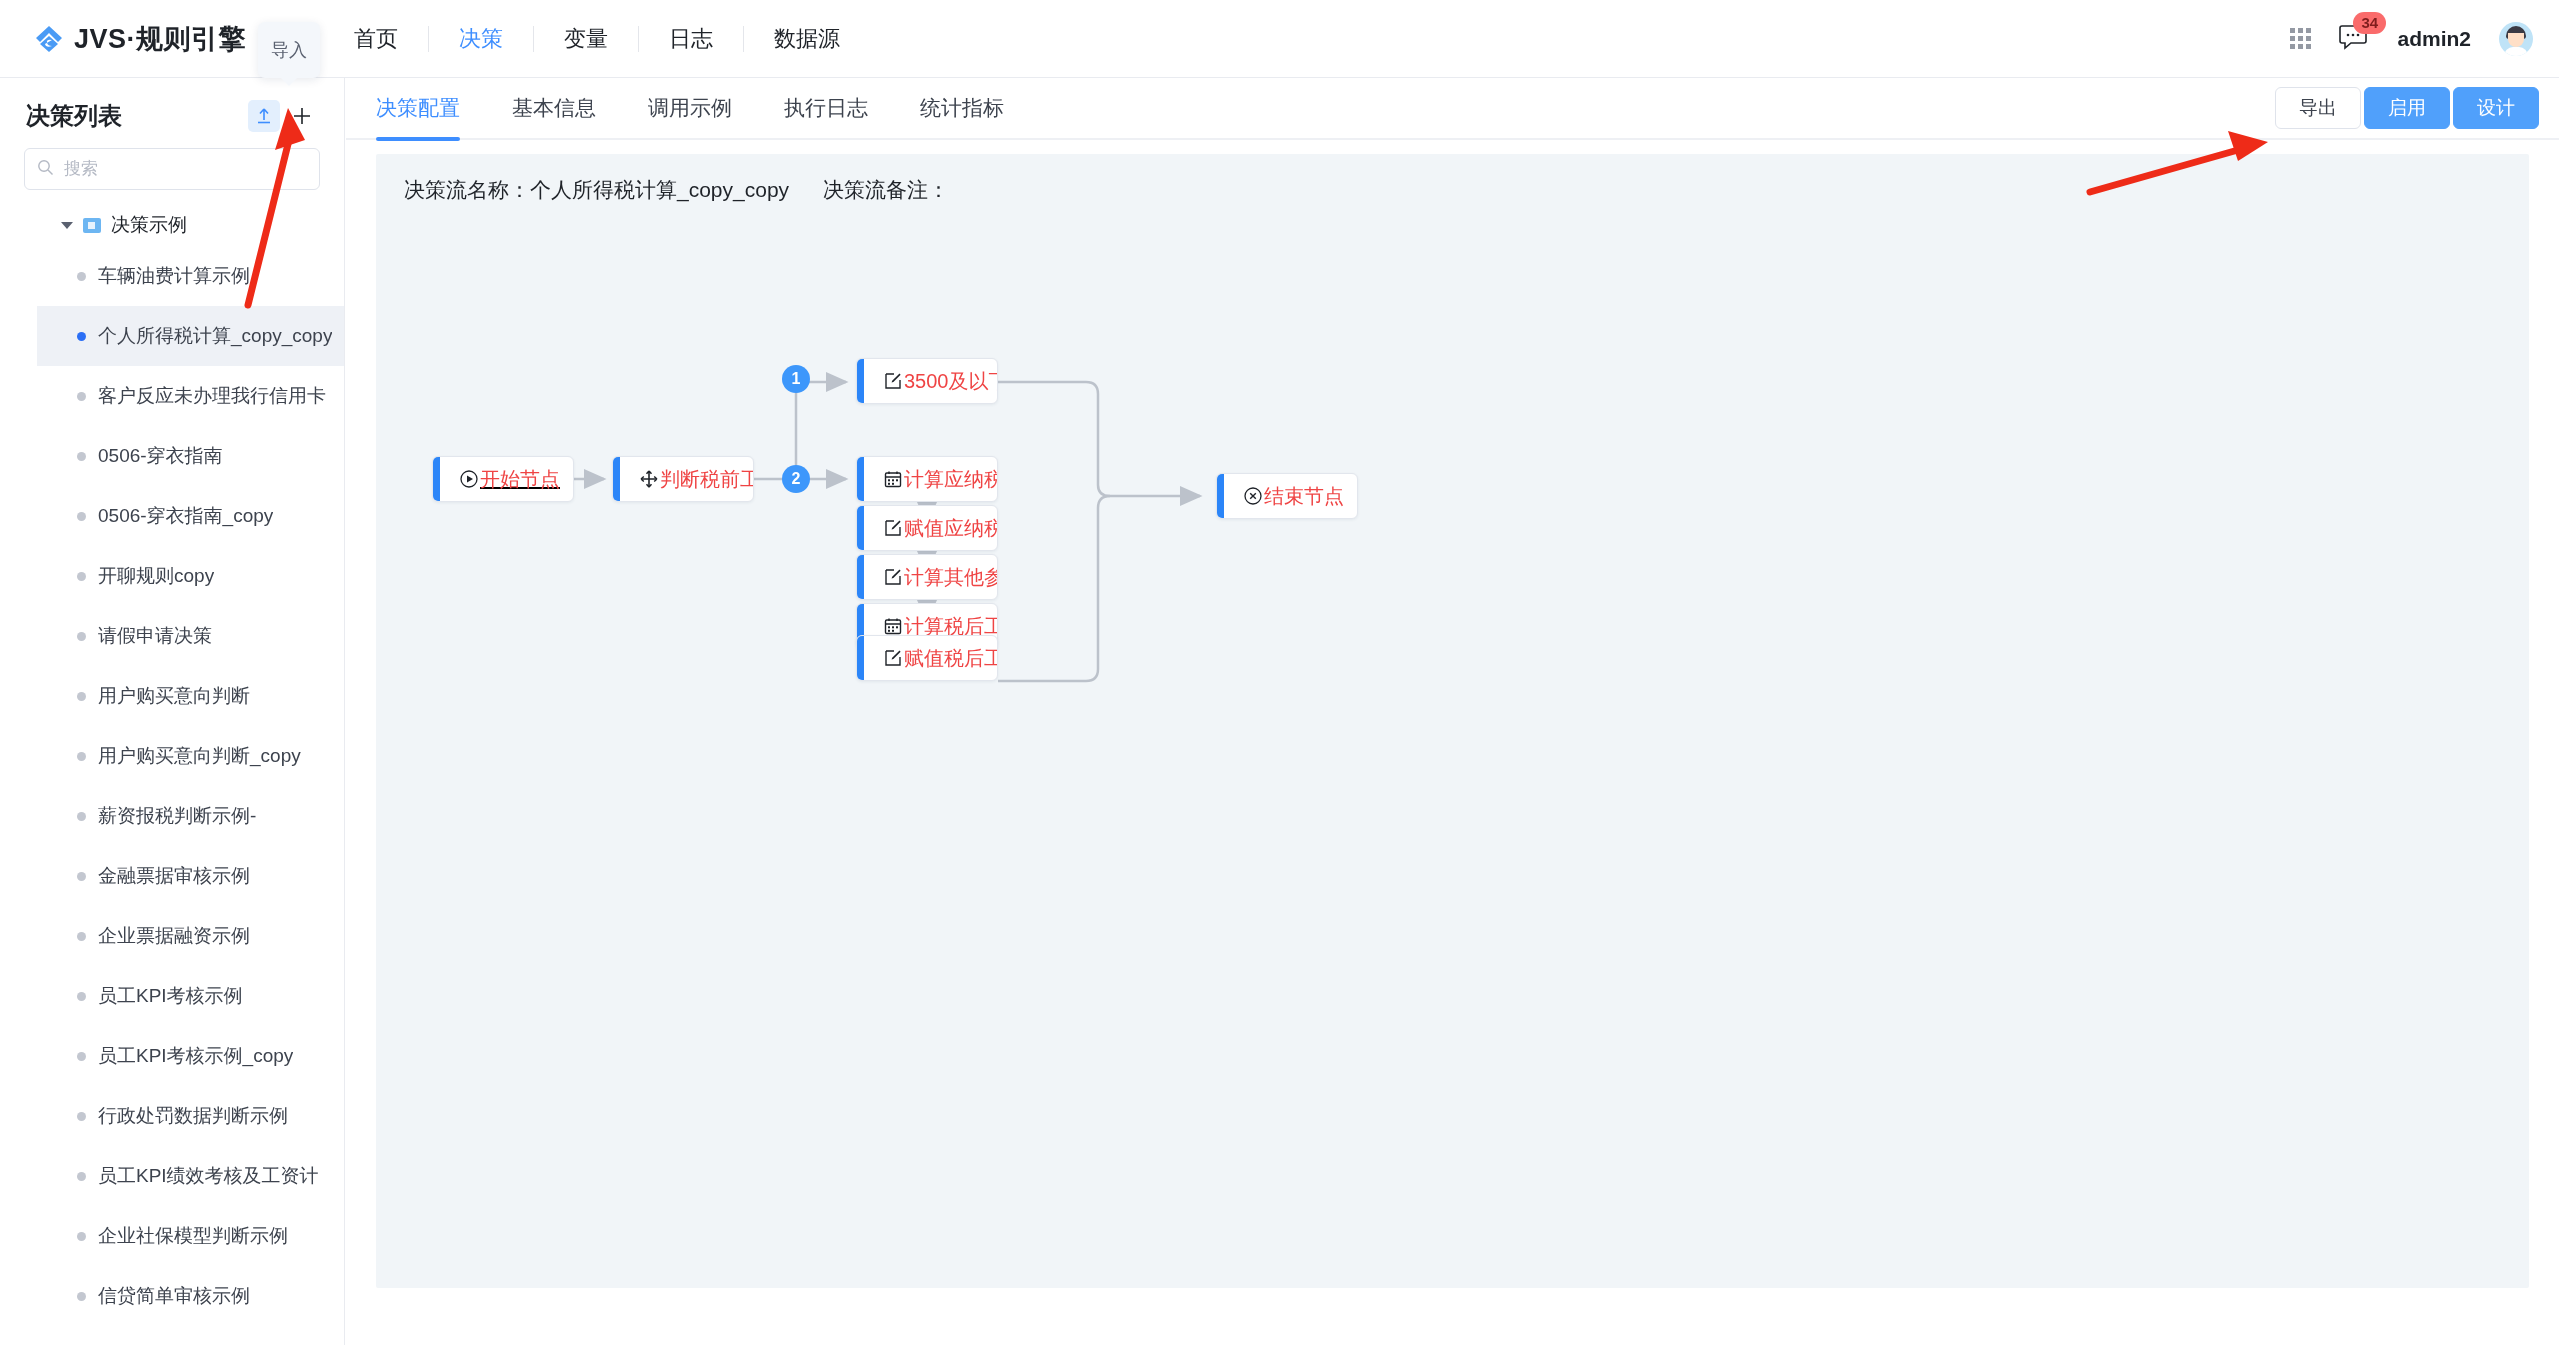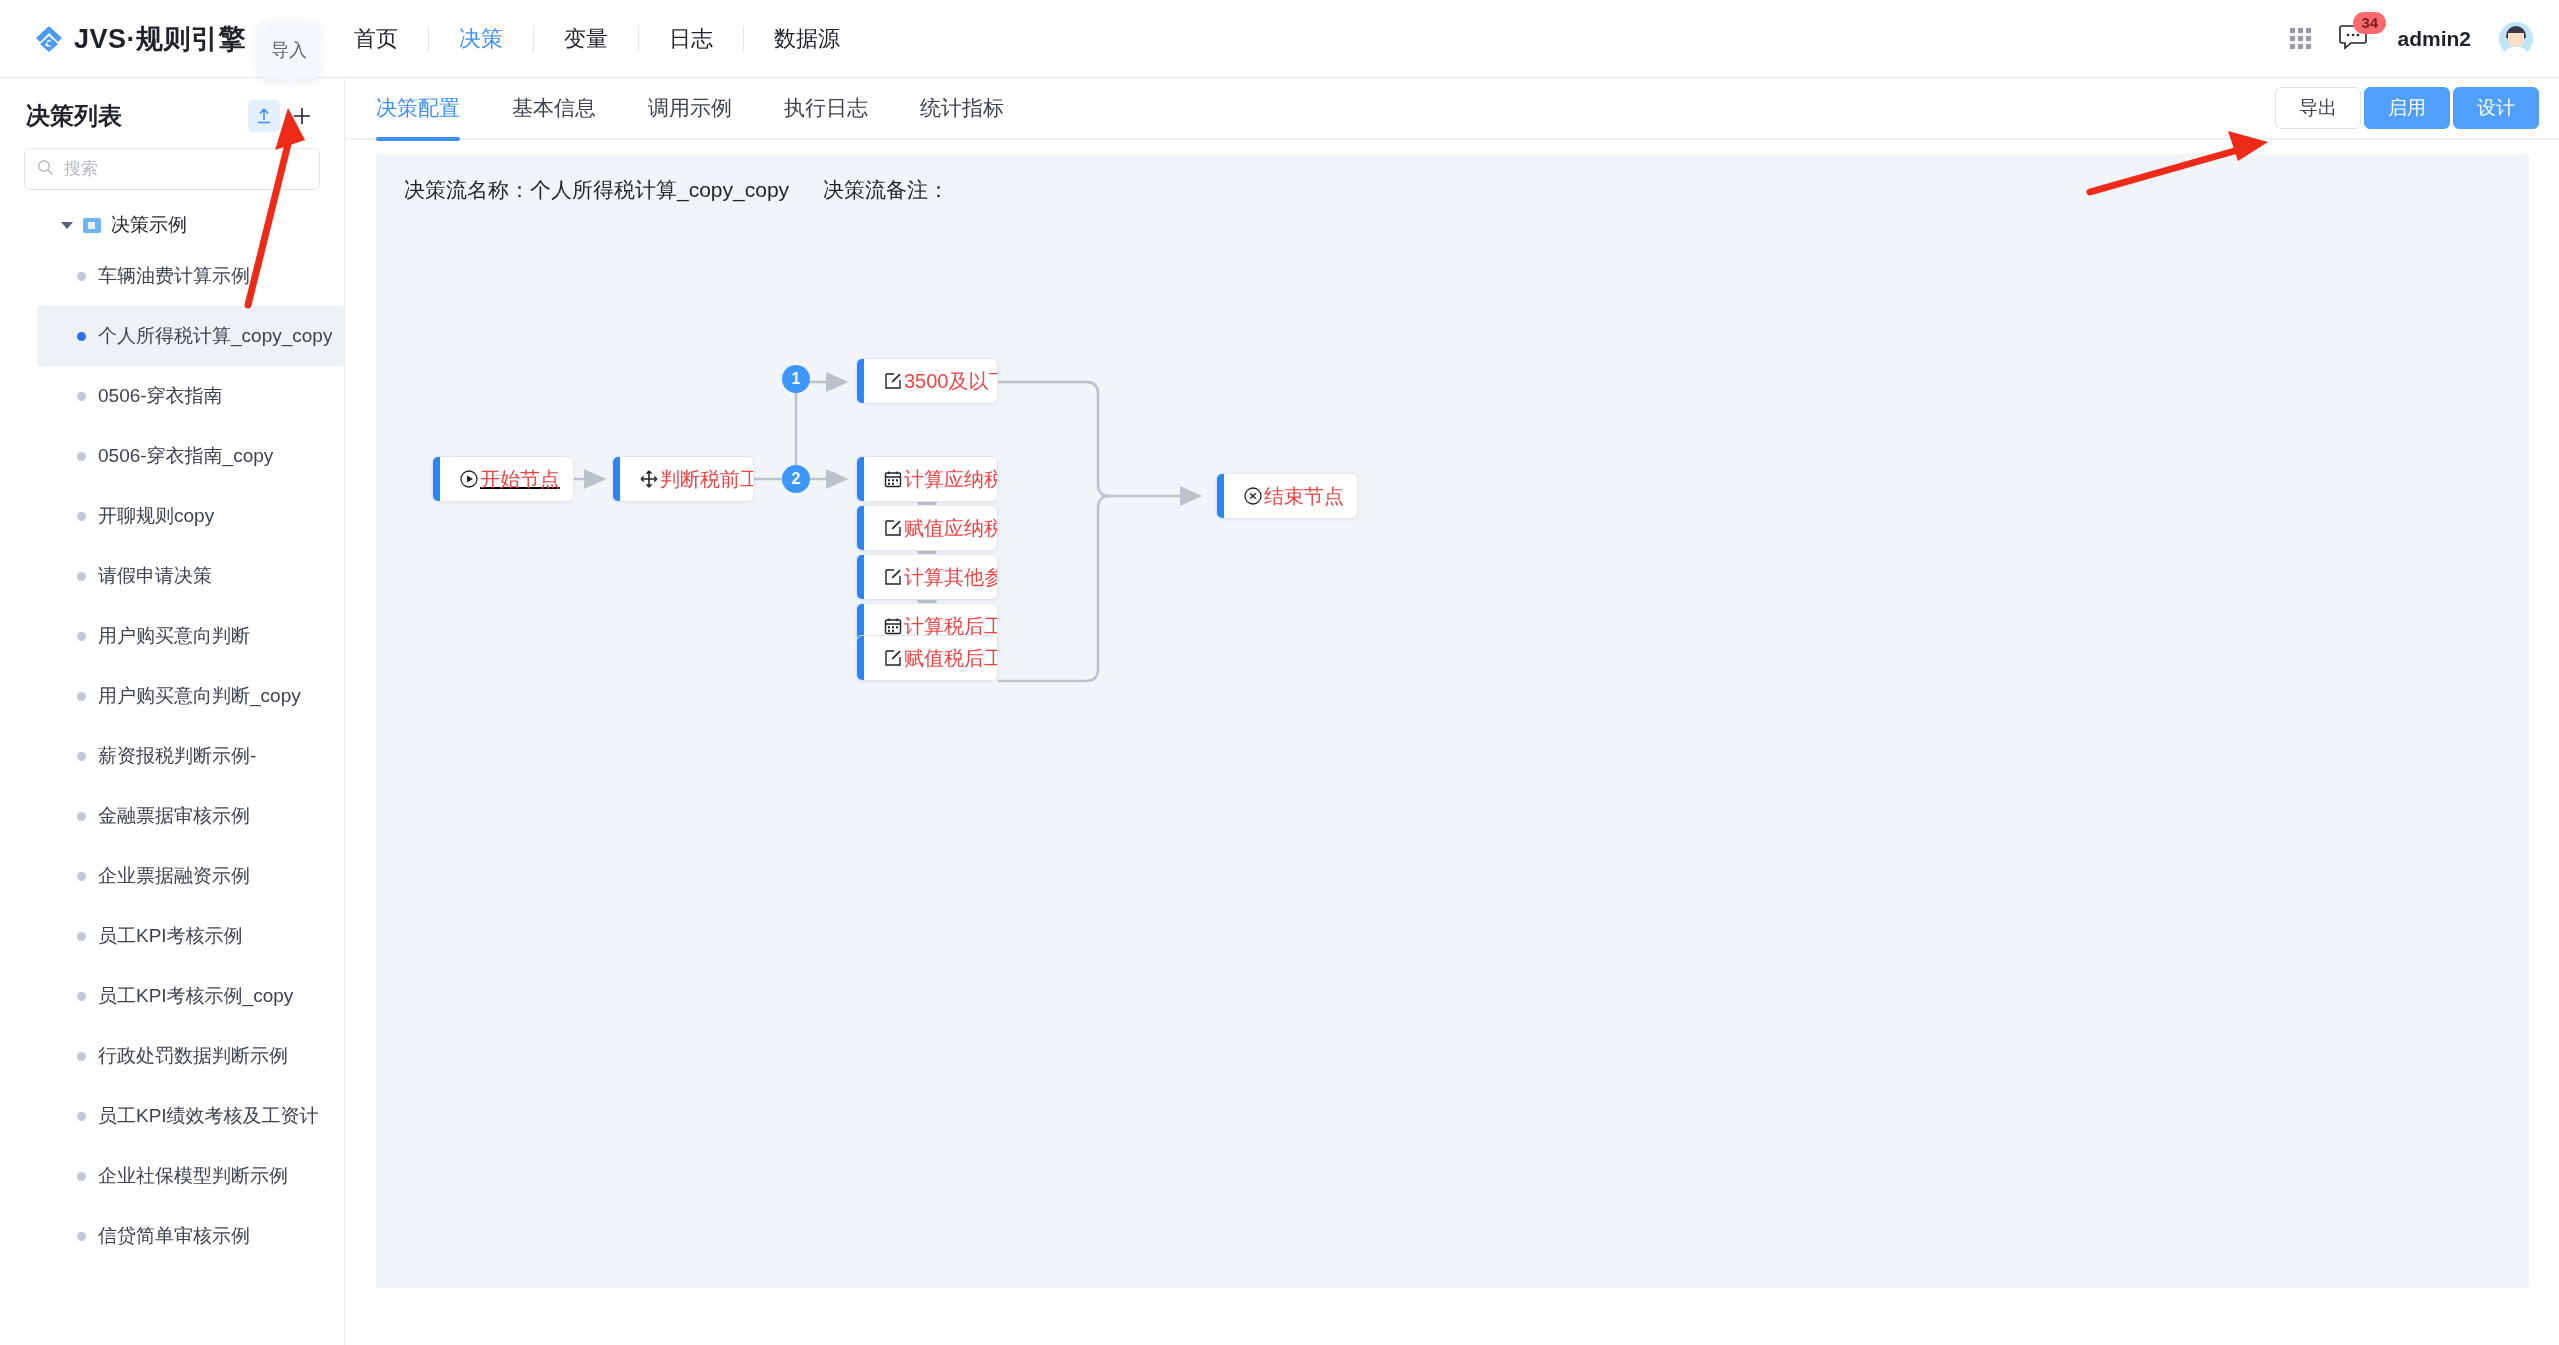--- a/index.html
+++ b/index.html
@@ -329,20 +329,24 @@
     <div class="tree-item">
       <span class="dot"></span>
       <span class="tree-label">车辆油费计算示例</span>
     </div>
     <div class="tree-item sel">
       <span class="dot"></span>
       <span class="tree-label">个人所得税计算_copy_copy</span>
     </div>
     <div class="tree-item">
       <span class="dot"></span>
+      <span class="tree-label">客户反应未办理我行信用卡</span>
+    </div>
+    <div class="tree-item">
+      <span class="dot"></span>
       <span class="tree-label">0506-穿衣指南</span>
     </div>
     <div class="tree-item">
       <span class="dot"></span>
       <span class="tree-label">0506-穿衣指南_copy</span>
     </div>
     <div class="tree-item">
       <span class="dot"></span>
       <span class="tree-label">开聊规则copy</span>
     </div>

